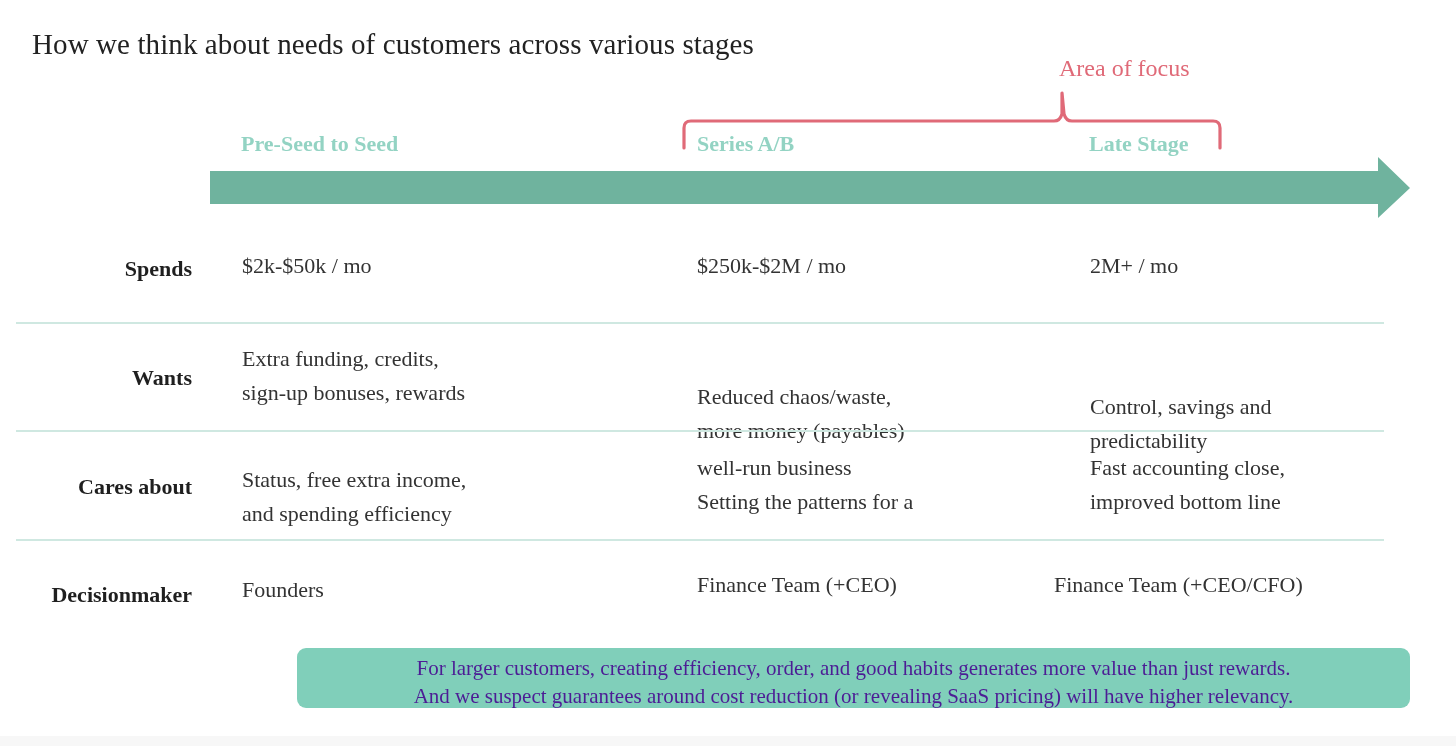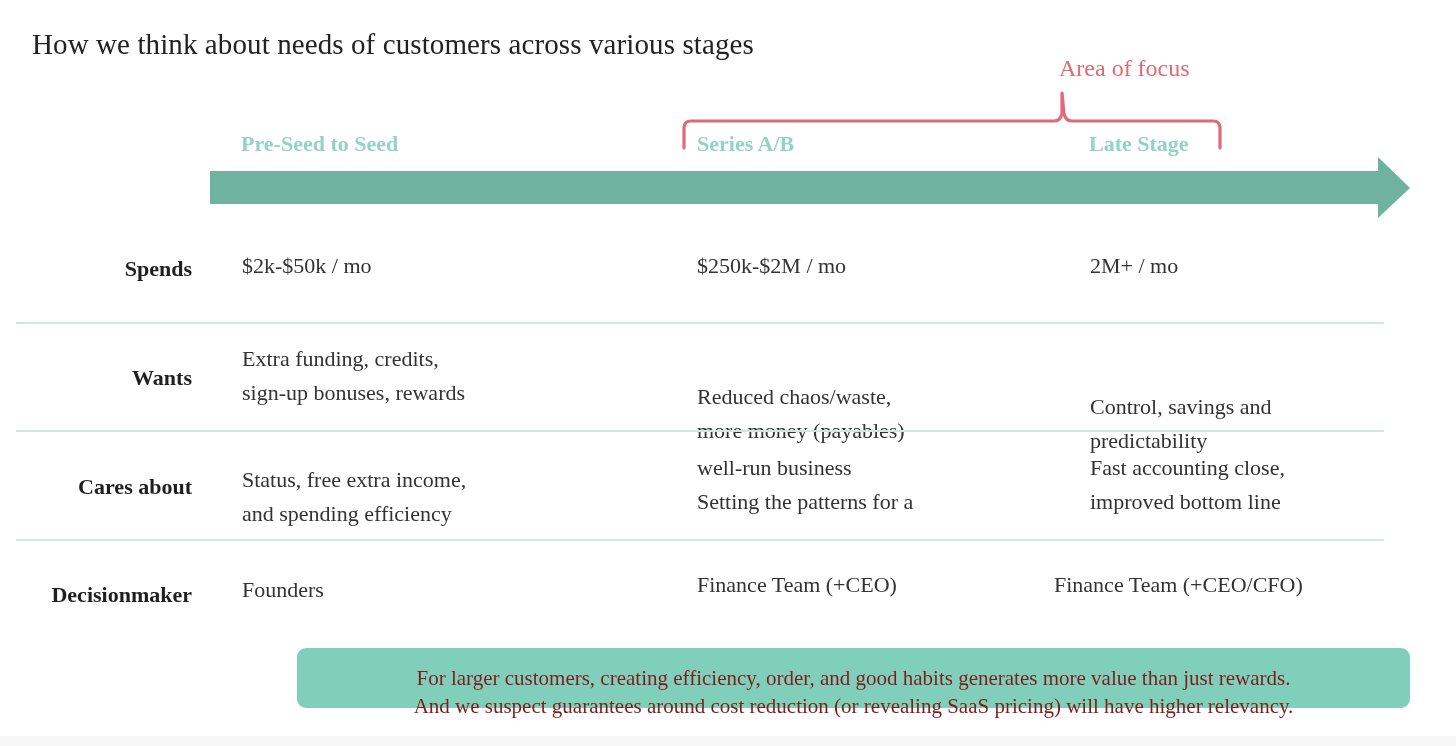--- a/index.html
+++ b/index.html
@@ -98,26 +98,26 @@
   }
   .callout {
     position: absolute;
     left: 297px;
     top: 648px;
     width: 1113px;
     height: 60px;
     background: #80cfba;
     border-radius: 9px;
     box-sizing: border-box;
-    padding-top: 16px;
+    padding-top: 6px;
     text-align: center;
     font-family: "Liberation Serif", "DejaVu Serif", serif;
     font-size: 21px;
     line-height: 28px;
-    color: #7f1d1d;
+    color: #4c1d95;
   }
   .callout span { display: block; white-space: nowrap; }
 </style>
 </head>
 <body>
 
 <div class="slide">
 
   <div class="title">How we think about needs of customers across various stages</div>
 

